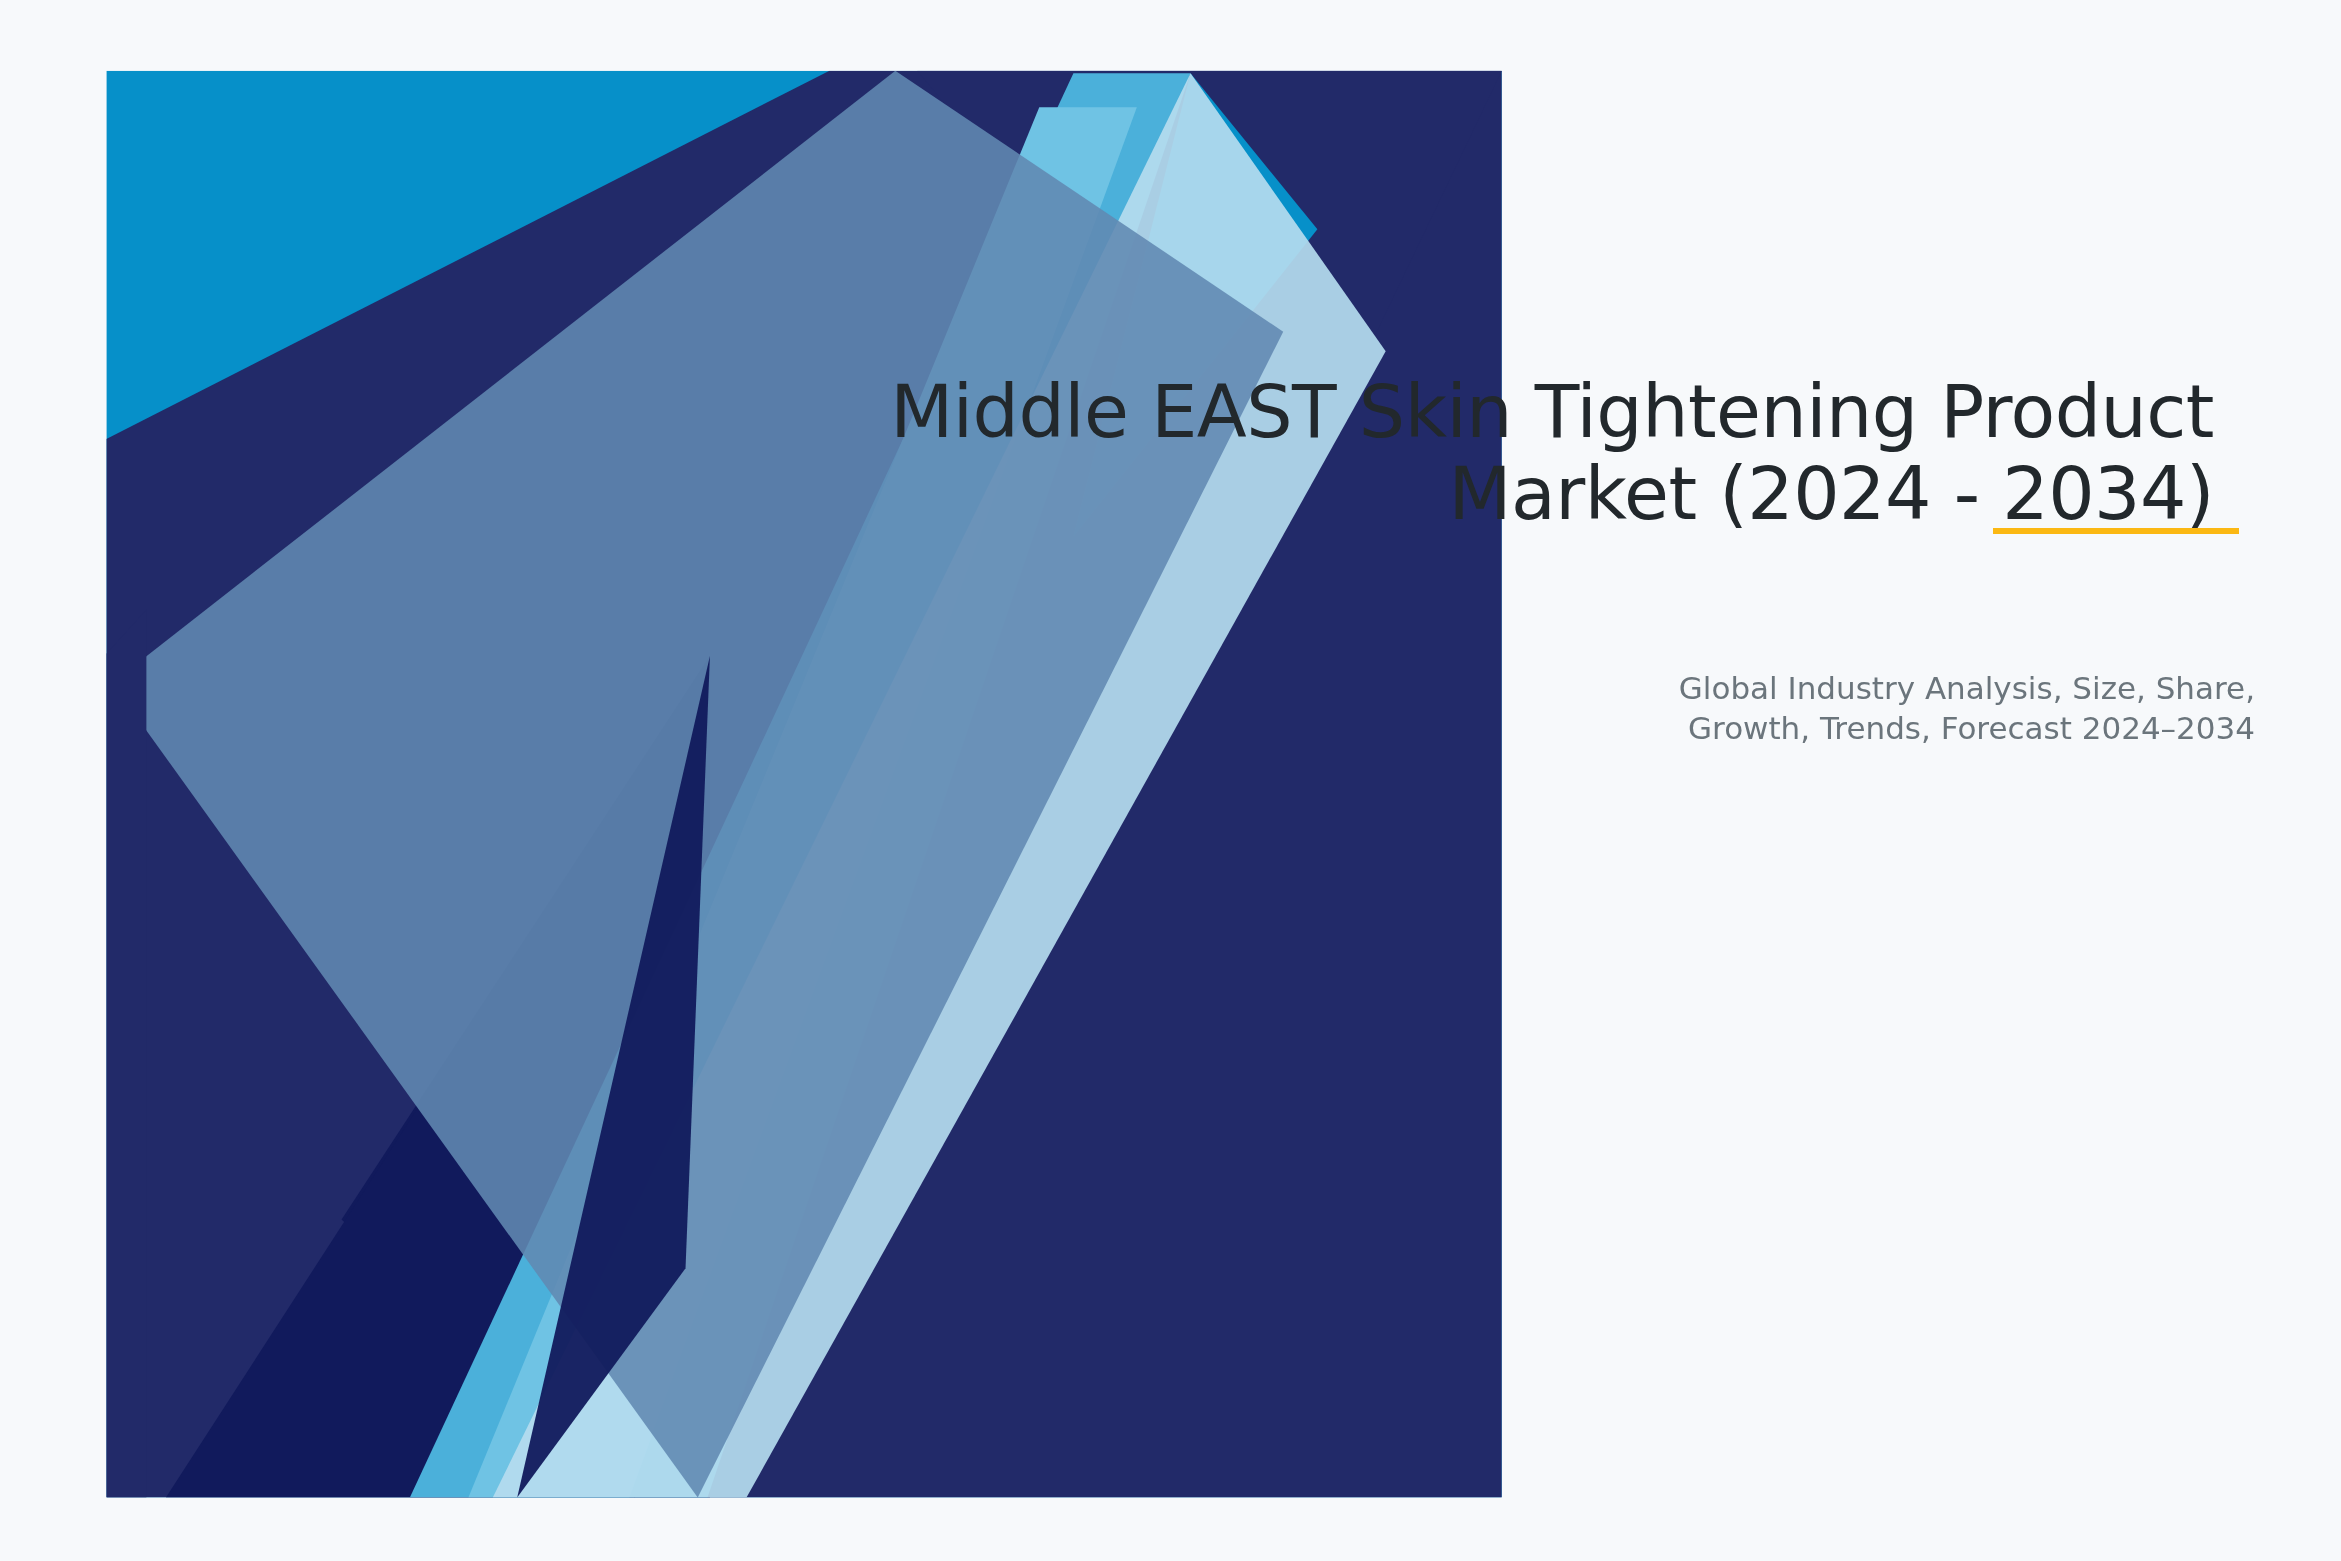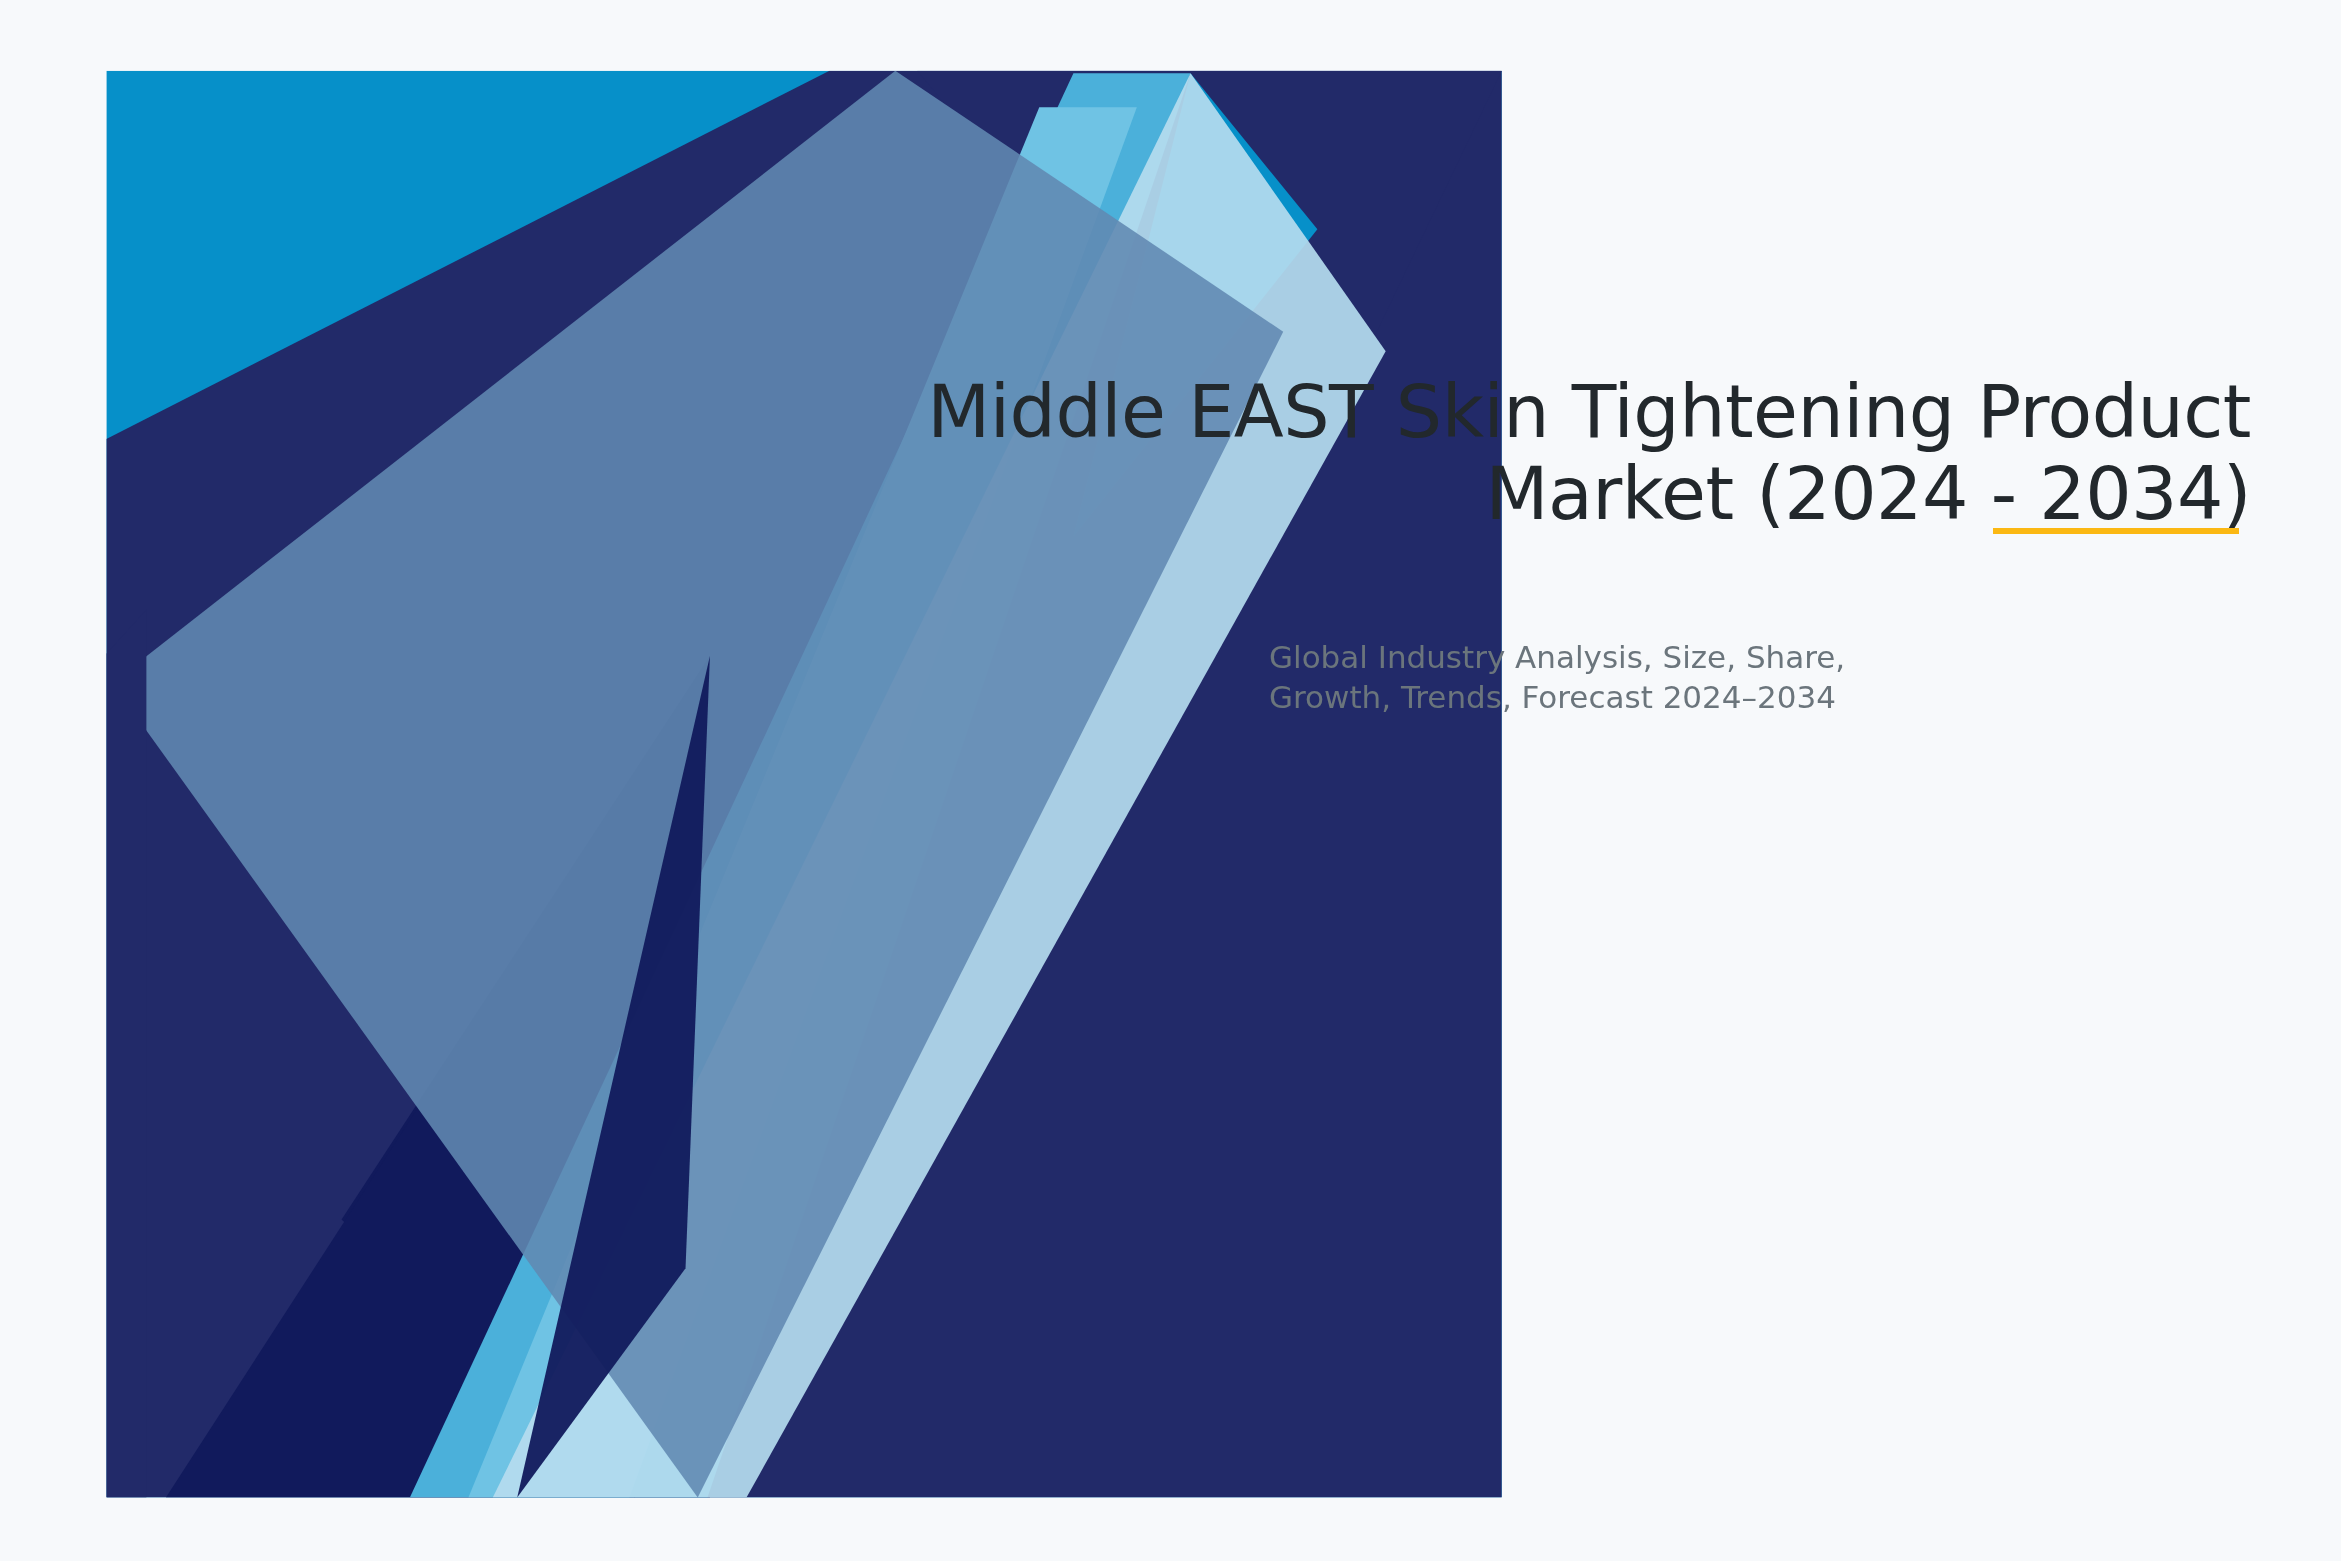--- a/index.html
+++ b/index.html
@@ -27,21 +27,21 @@
     left: 0;
     top: 0;
     width: 2342px;
     height: 1561px;
     display: block;
   }
 
   
   #title-block {
     position: absolute;
-    left: 753px;
+    left: 716px;
     top: 371px;
     width: 1498px;
     text-align: right;
     z-index: 5;
   }
 
   #report-title {
     margin: 0;
     font-family: "DejaVu Sans", sans-serif;
     font-size: 73px;
@@ -58,23 +58,24 @@
     top: 528px;
     width: 246px;
     height: 6.3px;
     background: #fbb813;
     z-index: 6;
   }
 
   #report-subtitle {
     position: absolute;
     left: 1269px;
-    top: 637px;
+    top: 668px;
     width: 986px;
     margin: 0;
+    text-align: right;
     font-family: "DejaVu Sans", sans-serif;
     font-size: 31px;
     line-height: 1.30;
     font-weight: 400;
     color: #6b757c;
     white-space: pre-line;
     z-index: 5;
   }
 </style>
 </head>

